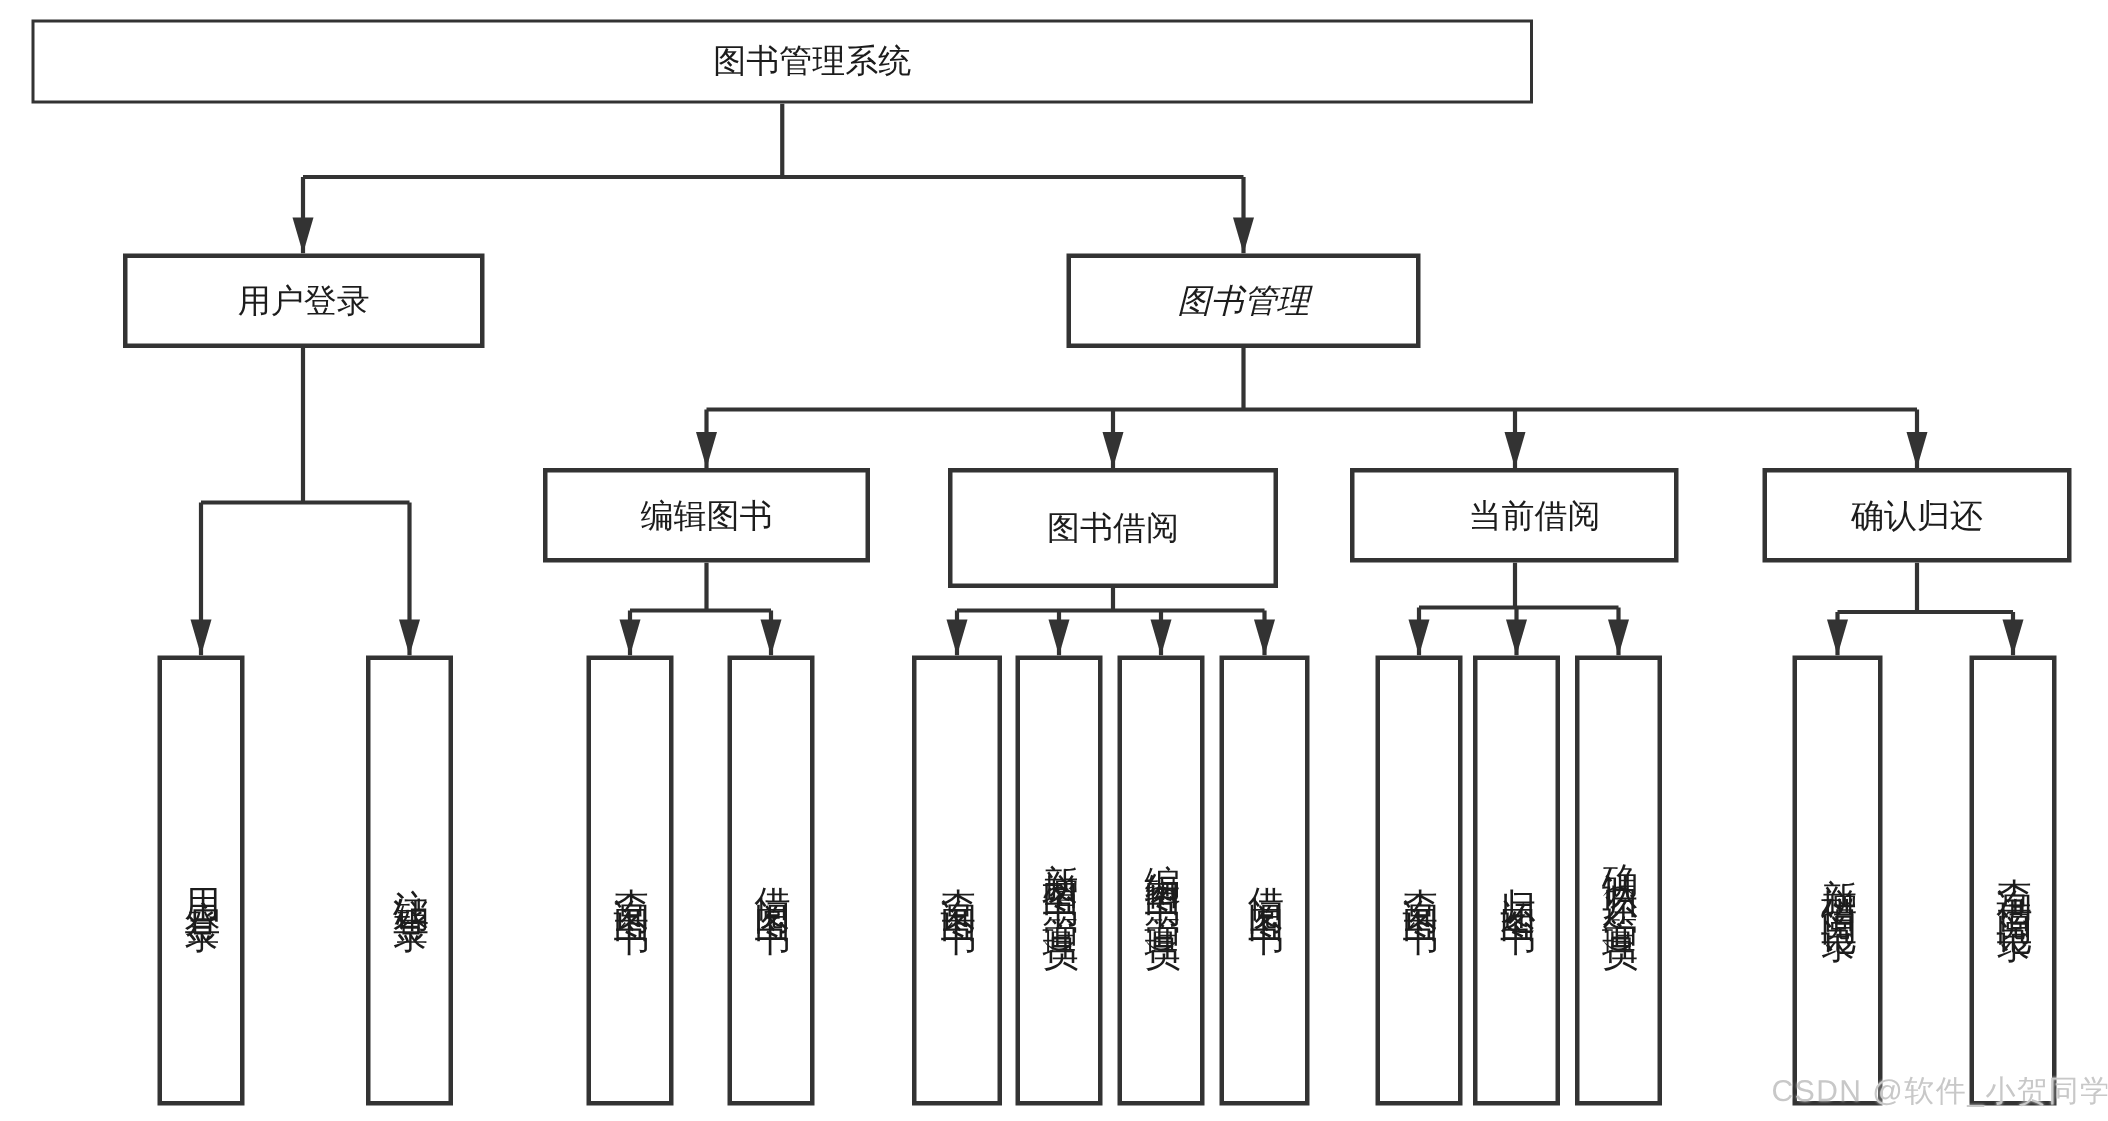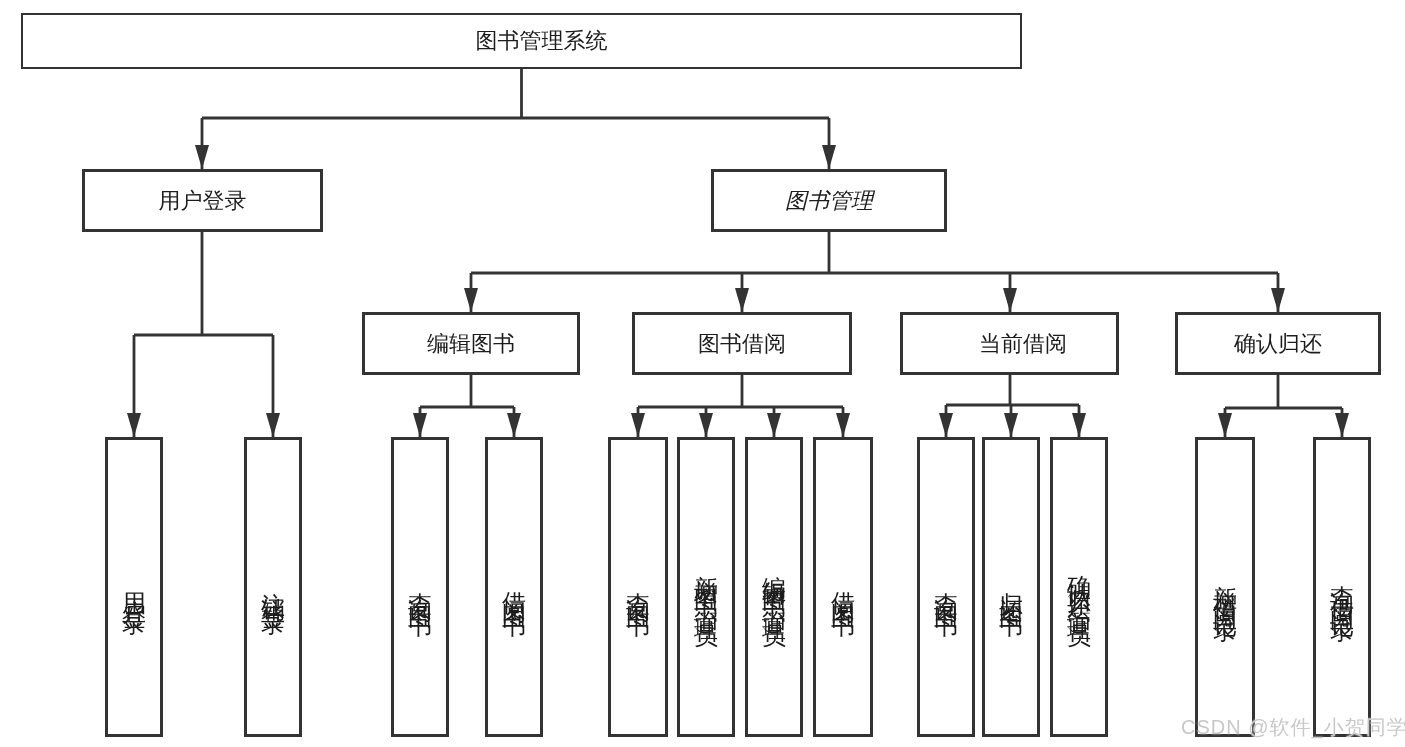--- a/index.html
+++ b/index.html
@@ -102,21 +102,21 @@
   <div class="node branch-box" style="left:82px;top:169px;width:241px;height:63px;">
     <span>用户登录</span>
   </div>
   <div class="node branch-box" style="left:711px;top:169px;width:236px;height:63px;font-style:italic;">
     <span>图书管理</span>
   </div>
 
   <div class="node branch-box" style="left:362px;top:312px;width:218px;height:63px;">
     <span>编辑图书</span>
   </div>
-  <div class="node branch-box" style="left:632px;top:312px;width:220px;height:63px;">
+  <div class="node branch-box" style="left:632px;top:312px;width:220px;height:80px;">
     <span>图书借阅</span>
   </div>
   <div class="node branch-box" style="left:900px;top:312px;width:219px;height:63px;padding-left:27px;">
     <span>当前借阅</span>
   </div>
   <div class="node branch-box" style="left:1175px;top:312px;width:206px;height:63px;">
     <span>确认归还</span>
   </div>
 
   <div class="node leaf-box" style="left:105px;top:437px;width:58px;height:300px;">

